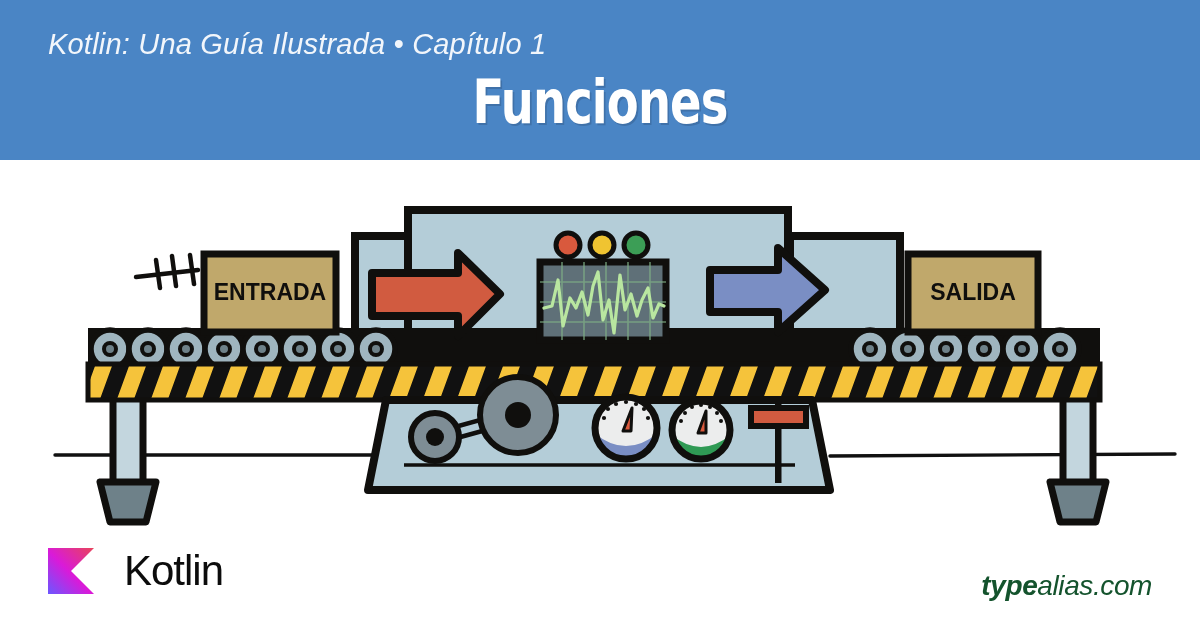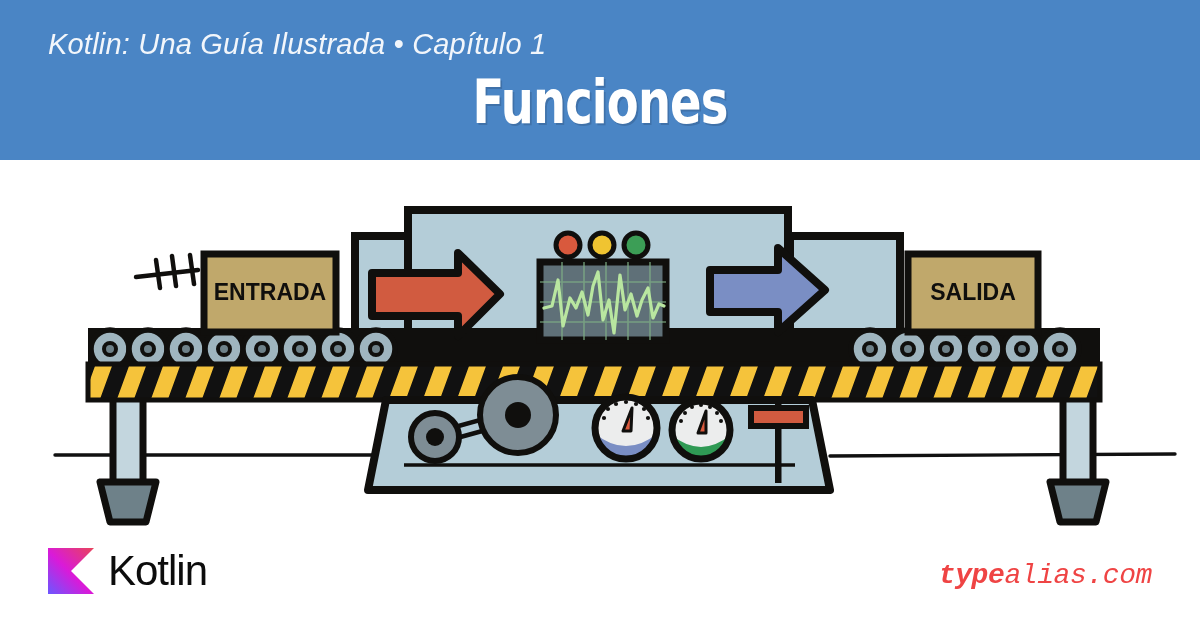--- a/index.html
+++ b/index.html
@@ -48,38 +48,37 @@
   }
   .illustration svg { display: block; width: 1200px; height: 370px; }
 
   
   .footer {
     position: absolute; left: 0; top: 530px;
     width: 1200px; height: 100px;
   }
   .kotlin-brand {
     position: absolute; left: 48px; top: 18px;
-    display: flex; align-items: center; gap: 14px;
+    display: flex; align-items: center; gap: 30px;
   }
   .kotlin-mark { width: 46px; height: 46px; display: block; }
   .kotlin-word {
     font-size: 42px;
     font-weight: 400;
     color: #0c0c0c;
     letter-spacing: -1px;
     line-height: 1;
   }
   .typealias-brand {
-    position: absolute; right: 48px; top: 30px;
+    position: absolute; right: 48px; top: 40px;
     font-size: 28px;
     font-style: italic;
-    color: #ef4444;
+    color: #14532d;
     letter-spacing: -0.4px;
     white-space: nowrap;
-    font-family: Liberation Mono, monospace;
   }
   .typealias-brand .ta-bold { font-weight: 700; }
   .typealias-brand .ta-light { font-weight: 400; }
 
   .box-label {
     font-family: "Liberation Sans", sans-serif;
     font-weight: 700;
     fill: #100f0d;
   }
 </style>

